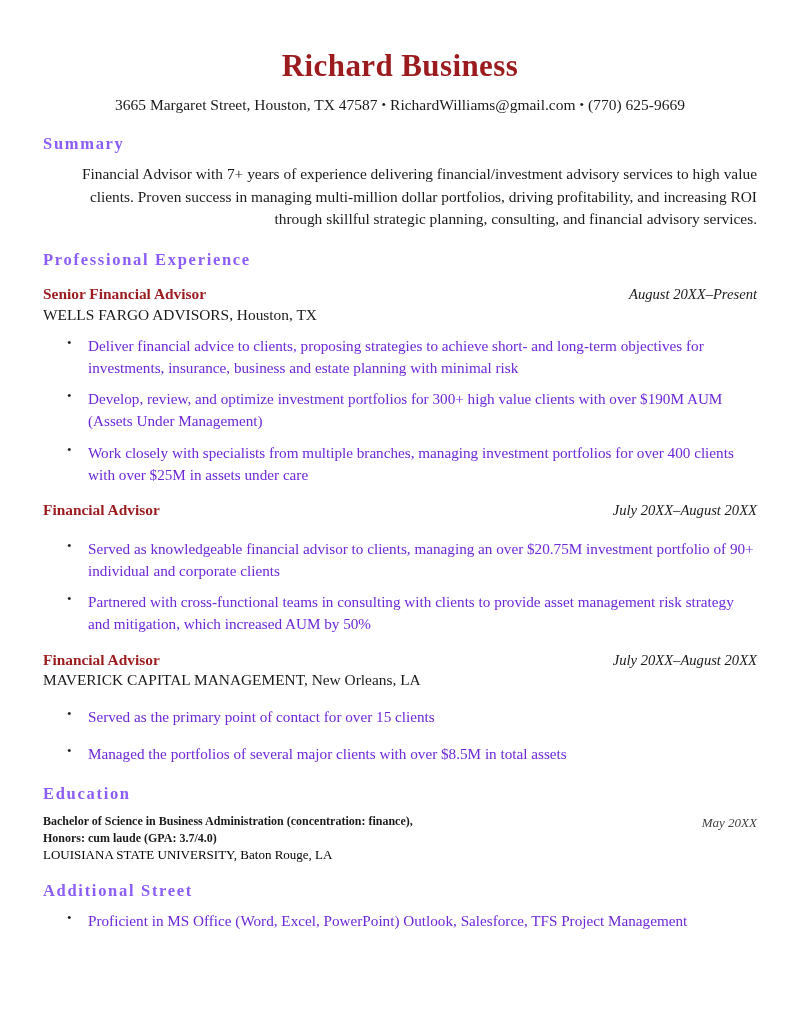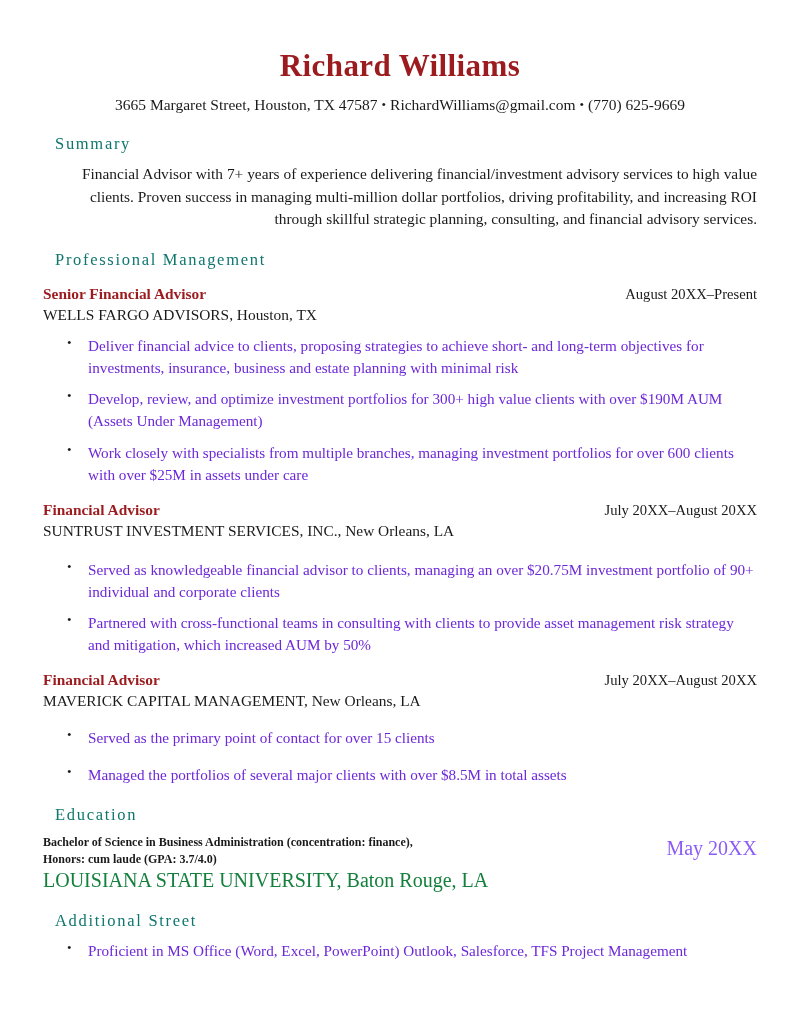--- a/index.html
+++ b/index.html
@@ -43,25 +43,25 @@
   }
   .contact .sep {
     padding: 0 4px;
     font-size: 13px;
     position: relative;
     top: -1px;
   }
 
   
   .section-heading {
-    color: #0f766e;
+    color: #8b5cf6;
     font-size: 16.5px;
-    font-weight: normal;
+    font-weight: bold;
     letter-spacing: 1.7px;
-    margin: 19px 0 9px 12px;
+    margin: 19px 0 9px 0;
     line-height: 1.2;
   }
   .section-heading.tight-top { margin-top: 17px; }
 
   
   .summary-text {
     font-size: 15.4px;
     line-height: 1.49;
     color: #1a1a1a;
     margin: 0;
@@ -80,20 +80,21 @@
   }
   .job-title {
     color: #9b1b1e;
     font-size: 15.4px;
     font-weight: bold;
     line-height: 1.35;
     white-space: nowrap;
   }
   .job-date {
     font-size: 14.6px;
+    font-style: italic;
     color: #1a1a1a;
     white-space: nowrap;
     text-align: right;
     line-height: 1.35;
   }
   .job-company {
     font-size: 15.4px;
     color: #1a1a1a;
     line-height: 1.35;
     margin-top: 0px;
@@ -134,67 +135,67 @@
     width: 100%;
   }
   .edu-degree {
     font-size: 12px;
     font-weight: bold;
     line-height: 1.38;
     color: #1a1a1a;
     max-width: 600px;
   }
   .edu-date {
-    font-size: 20px;
+    font-size: 13px;
+    font-style: italic;
     white-space: nowrap;
-    color: #8b5cf6;
+    color: #404040;
     line-height: 1.38;
     padding-top: 1px;
   }
   .edu-school {
-    font-size: 20px;
-    color: #15803d;
+    font-size: 13px;
+    color: #000000;
     line-height: 1.35;
   }
 </style>
 </head>
 <body>
 
 <div class="page">
 
-  <div class="name">Richard Williams</div>
+  <div class="name">Richard Business</div>
 
   <div class="contact">
     <span>3665 Margaret Street, Houston, TX 47587</span><span class="sep">•</span><span>RichardWilliams@gmail.com</span><span class="sep">•</span><span>(770) 625-9669</span>
   </div>
 
   <div class="section-heading">Summary</div>
   <p class="summary-text">Financial Advisor with 7+ years of experience delivering financial/investment advisory services to high value clients. Proven success in managing multi-million dollar portfolios, driving profitability, and increasing ROI through skillful strategic planning, consulting, and financial advisory services.</p>
 
-  <div class="section-heading">Professional Management</div>
+  <div class="section-heading">Professional Experience</div>
 
   <div class="job">
     <div class="job-row">
       <span class="job-title">Senior Financial Advisor</span>
       <span class="job-date">August 20XX–Present</span>
     </div>
     <div class="job-company">WELLS FARGO ADVISORS, Houston, TX</div>
     <ul class="bullets">
       <li>Deliver financial advice to clients, proposing strategies to achieve short- and long-term objectives for investments, insurance, business and estate planning with minimal risk</li>
       <li>Develop, review, and optimize investment portfolios for 300+ high value clients with over $190M AUM (Assets Under Management)</li>
-      <li>Work closely with specialists from multiple branches, managing investment portfolios for over 600 clients with over $25M in assets under care</li>
+      <li>Work closely with specialists from multiple branches, managing investment portfolios for over 400 clients with over $25M in assets under care</li>
     </ul>
   </div>
 
   <div class="job">
     <div class="job-row">
       <span class="job-title">Financial Advisor</span>
       <span class="job-date">July 20XX–August 20XX</span>
     </div>
-    <div class="job-company">SUNTRUST INVESTMENT SERVICES, INC., New Orleans, LA</div>
     <ul class="bullets gap-lg">
       <li>Served as knowledgeable financial advisor to clients, managing an over $20.75M investment portfolio of 90+ individual and corporate clients</li>
       <li>Partnered with cross-functional teams in consulting with clients to provide asset management risk strategy and mitigation, which increased AUM by 50%</li>
     </ul>
   </div>
 
   <div class="job">
     <div class="job-row">
       <span class="job-title">Financial Advisor</span>
       <span class="job-date">July 20XX–August 20XX</span>

